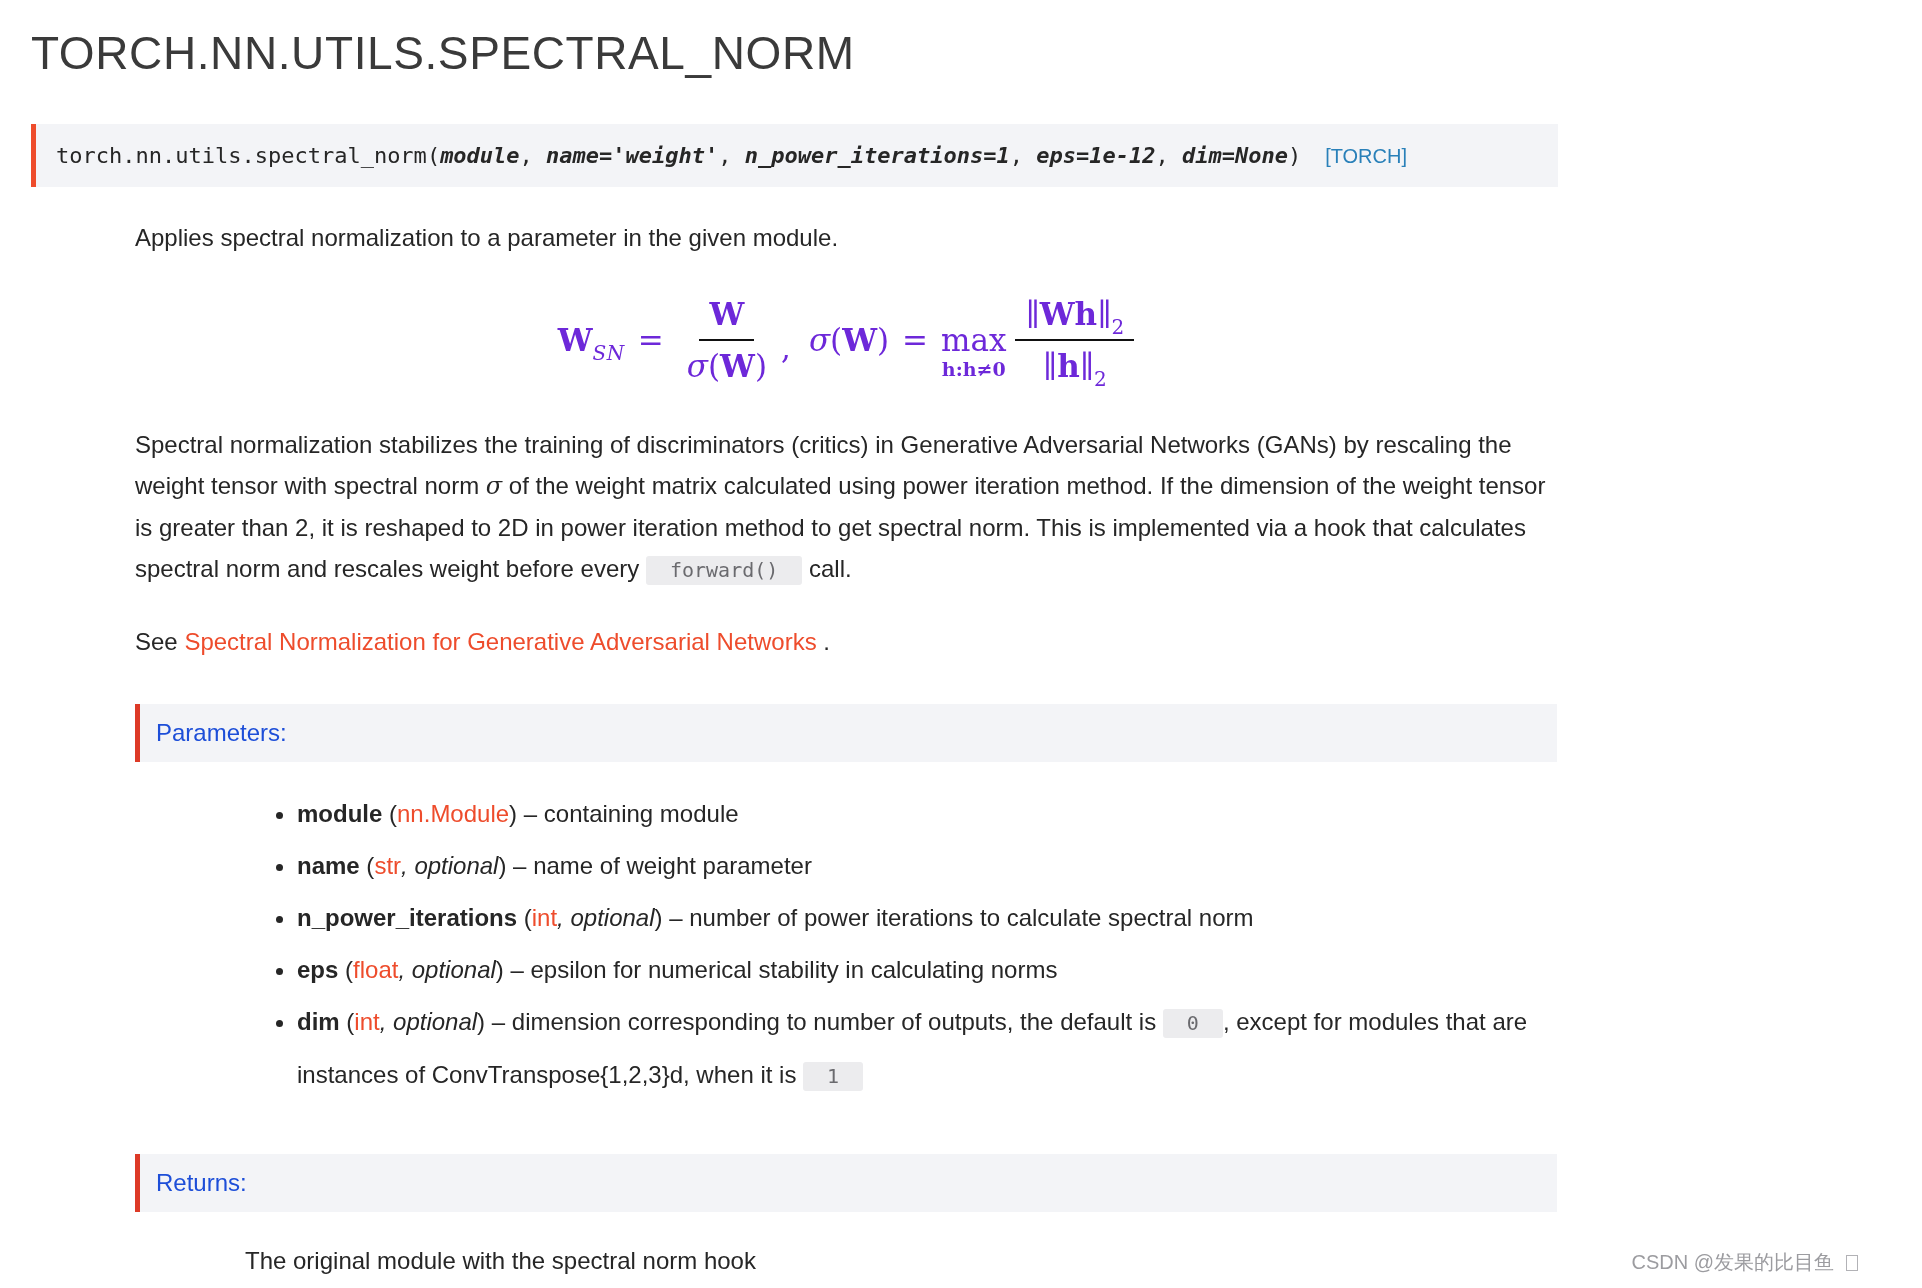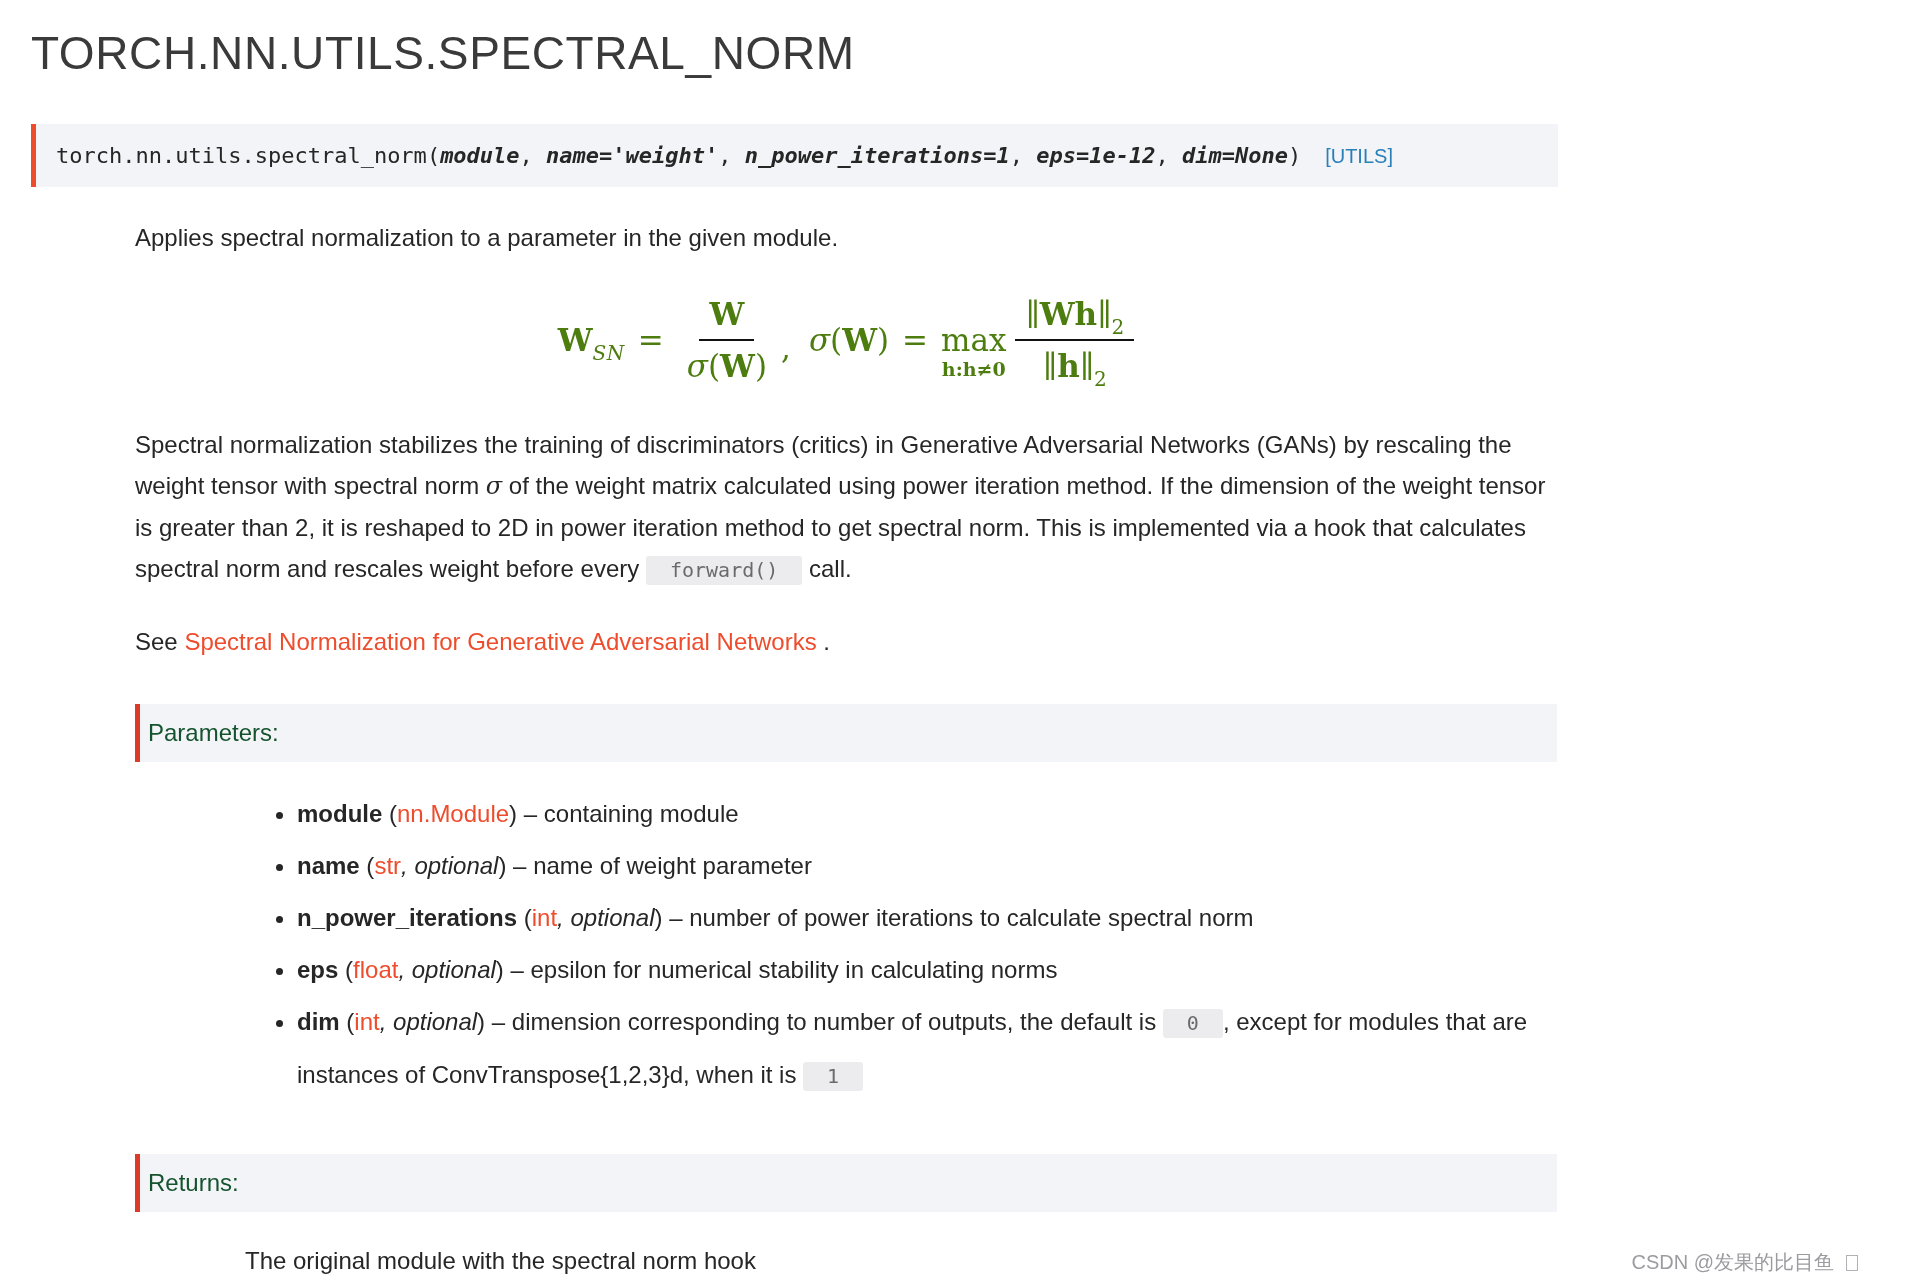--- a/index.html
+++ b/index.html
@@ -67,43 +67,43 @@
 
   
   .formula {
     margin: 36px 0 38px;
     display: flex;
     justify-content: center;
     align-items: center;
     gap: 4px;
     font-family: "DejaVu Serif", "Liberation Serif", serif;
     font-size: 31px;
-    color: #4d7c0f;
+    color: #6d28d9;
   }
   .b  { font-weight: bold; }
   .it { font-style: italic; }
   .msub  { font-size: 20px; font-style: italic; position: relative; top: 9px; letter-spacing: 0.5px; }
   .msub2 { font-size: 20px; position: relative; top: 9px; }
   .mo { margin: 0 9px; }
   .comma-sp { margin: 0 14px 0 0; transform: translateY(8px); }
   .frac { display: inline-flex; flex-direction: column; align-items: center; }
   .frac .num { border-bottom: 2px solid #111; padding: 2px 10px 7px; }
   .frac .den { padding: 7px 10px 2px; }
   .munder { display: inline-flex; flex-direction: column; align-items: center; transform: translateY(11px); margin-right: 5px; }
   .munder .under { font-size: 19px; font-weight: bold; }
 
   
   .field-box {
     margin-top: 42px;
     width: 100%;
     background: var(--box-bg, #f3f4f7);
     border-left: 5px solid var(--accent-red, #dd3a27);
-    padding: 15px 8px;
+    padding: 15px 16px;
     font-size: 24px;
-    color: #14532d;
+    color: #1d4ed8;
   }
   .field-box.returns { margin-top: 52px; }
 
   .param-list { margin: 26px 0 0 0; padding-left: 162px; list-style: disc; }
   .param-list li { font-size: 24px; line-height: 52px; color: #262626; }
   .param-name { font-weight: bold; }
   .type-link { color: var(--accent, #ee4c2c); text-decoration: none; }
   .opt { font-style: italic; }
 
   .returns-text { margin: 28px 0 0 110px; font-size: 24px; line-height: 41px; }
@@ -122,21 +122,21 @@
 </style>
 </head>
 <body>
 
 <div class="page">
 
   <h1 class="page-title">TORCH.NN.UTILS.SPECTRAL_NORM</h1>
 
   <div class="sig">
     <code class="sig-code"><span>torch.nn.utils.spectral_norm</span><span>(</span><em class="sig-arg">module</em><span>, </span><em class="sig-arg">name='weight'</em><span>, </span><em class="sig-arg">n_power_iterations=1</em><span>, </span><em class="sig-arg">eps=1e-12</em><span>, </span><em class="sig-arg">dim=None</em><span>)</span></code>
-    <a href="#" class="source-link">[UTILS]</a>
+    <a href="#" class="source-link">[TORCH]</a>
   </div>
 
   <div class="content">
 
     <p class="para intro">Applies spectral normalization to a parameter in the given module.</p>
 
     <div class="formula">
       <span><span class="b">W</span><span class="msub">SN</span></span>
       <span class="mo">=</span>
       <span class="frac">

